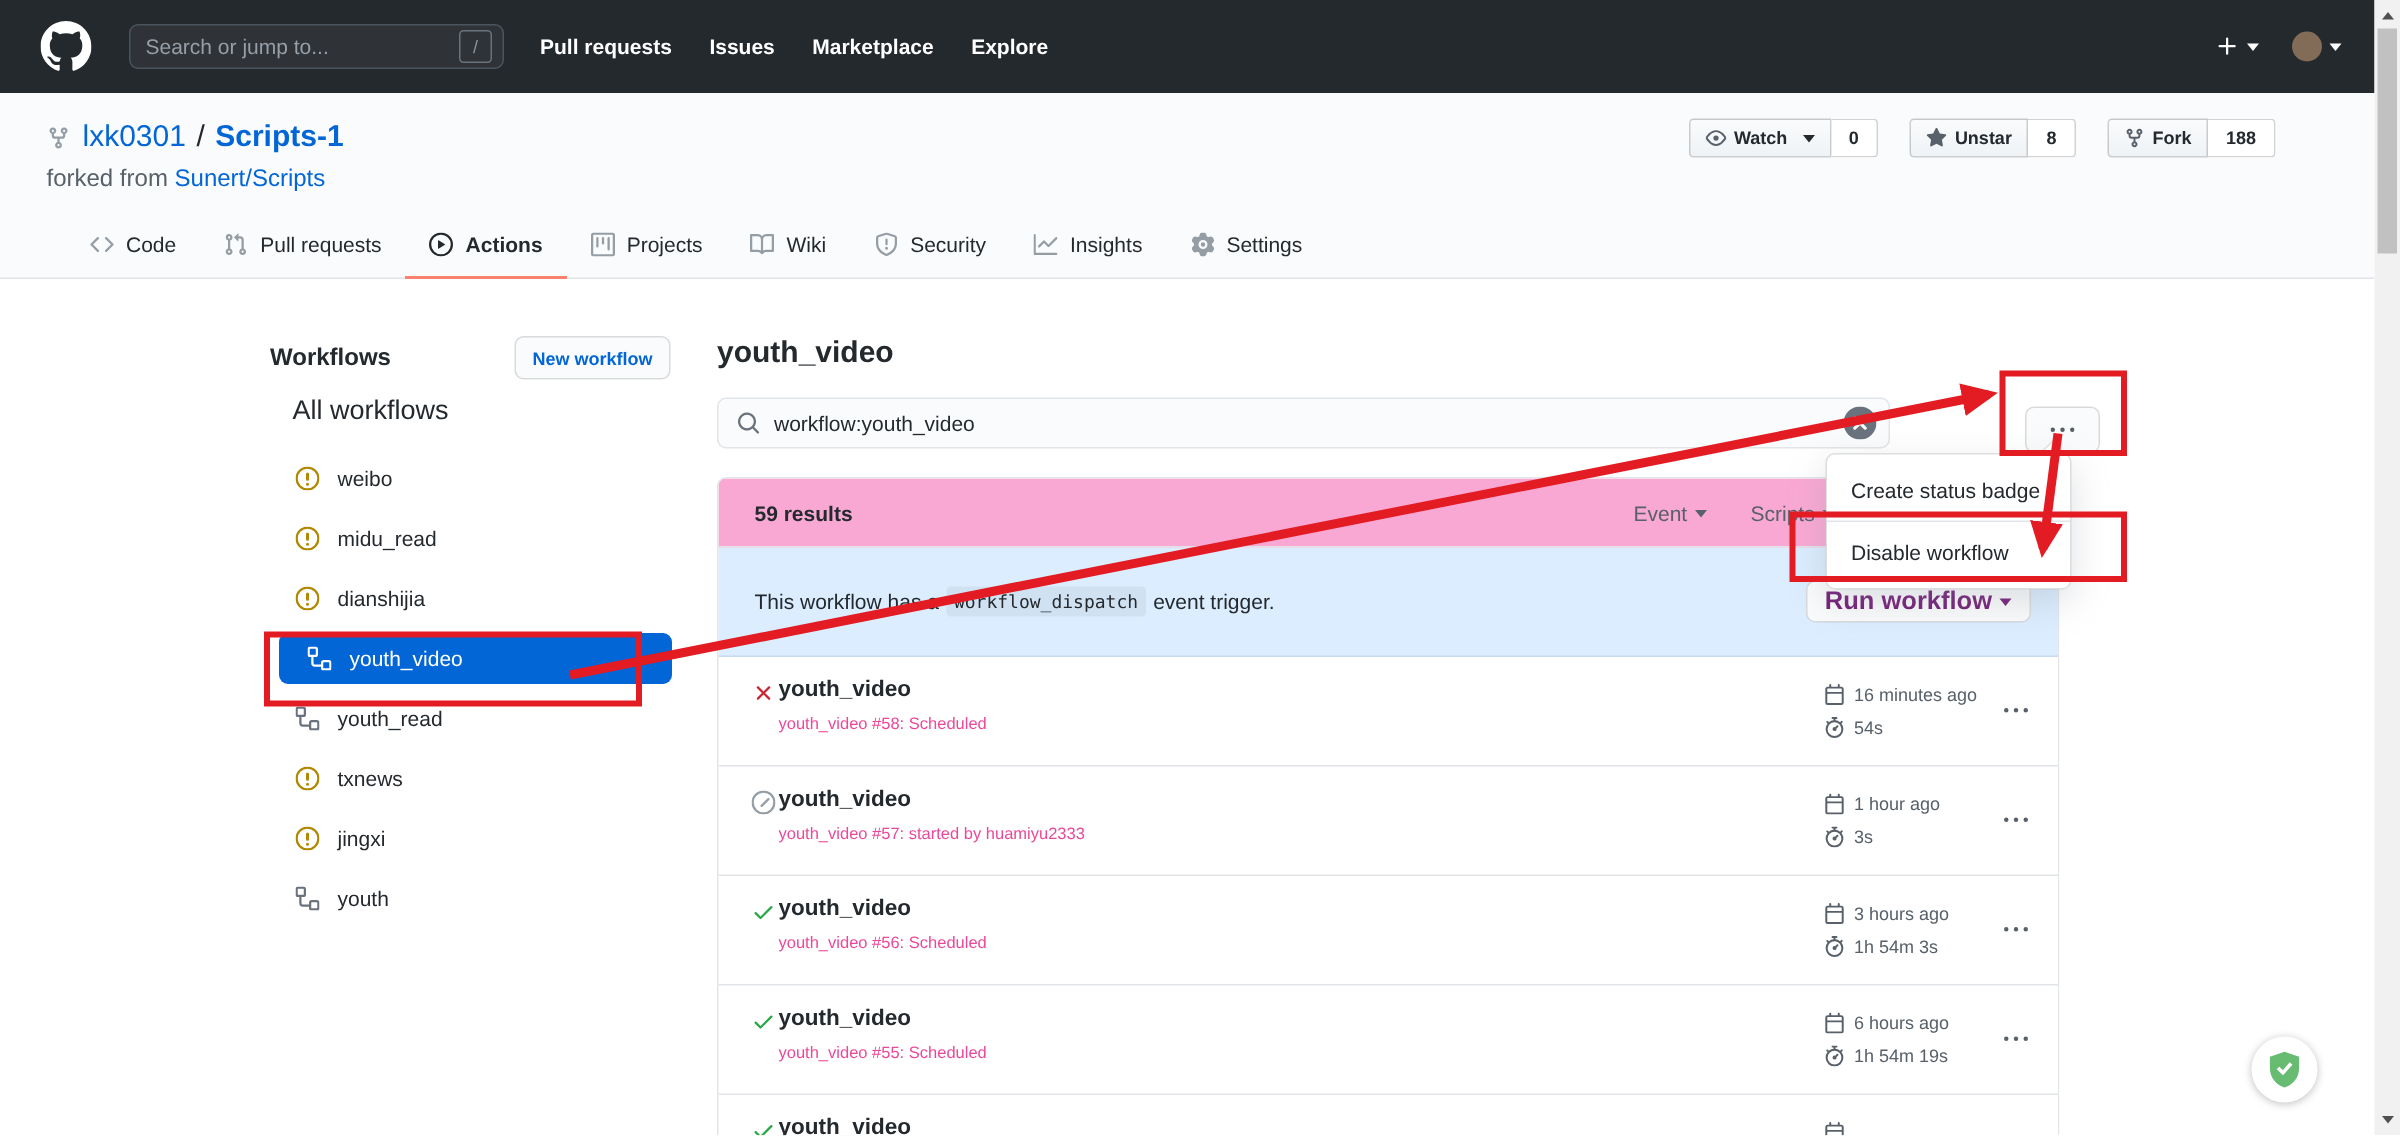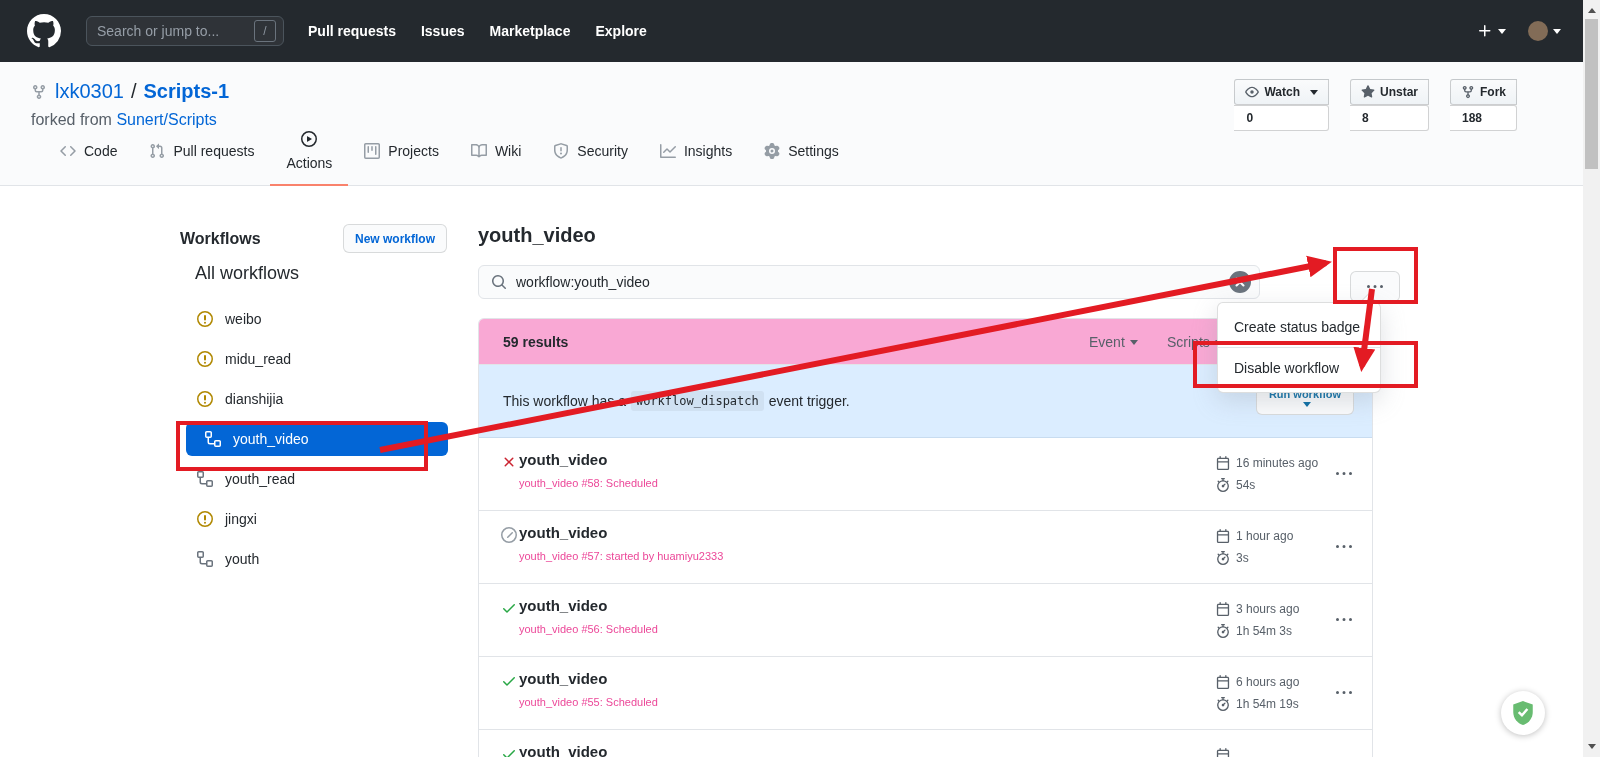--- a/index.html
+++ b/index.html
@@ -6,21 +6,21 @@
   .page{position:relative;width:1600px;height:757px;background:#fff;overflow:hidden;
         font-family:"Liberation Sans",sans-serif;color:#24292e;}
   a{text-decoration:none;}
   .ic{display:inline-block;}
   .ic svg{width:100%;height:100%;display:block;}
 
   
   .top-header{position:absolute;left:0;top:0;width:1583px;height:62px;background:#24292e;
               display:flex;align-items:center;box-sizing:border-box;padding:0 22px 0 27px;z-index:10;}
   .gh-logo{width:34px;height:34px;color:#fff;}
-  .hdr-search{margin-left:25px;width:198px;height:30px;border:1px solid #4b545c;border-radius:6px;
+  .hdr-search{margin-left:25px;width:250px;height:30px;border:1px solid #4b545c;border-radius:6px;
               background:rgba(255,255,255,0.05);display:flex;align-items:center;box-sizing:border-box;
               padding:0 7px 0 10px;gap:12px;}
   .hdr-search-ph{font-size:14px;color:#969ea7;flex:1;}
   .slash-key{width:20px;height:20px;border:1px solid #6a737d;border-radius:3px;color:#8b949e;
              font-size:12px;display:flex;align-items:center;justify-content:center;}
   .hdr-nav{display:flex;gap:25px;margin-left:24px;}
   .hdr-link{color:#fff;font-weight:700;font-size:14px;}
   .hdr-right{margin-left:auto;display:flex;align-items:center;gap:22px;color:#fff;}
   .plus-ic{width:16px;height:16px;color:#fff;}
   .caret{width:0;height:0;border:4px solid transparent;border-top:5px solid currentColor;
@@ -40,33 +40,33 @@
   .repo-band{position:absolute;left:0;top:62px;width:1583px;height:124px;background:#fafbfc;
              border-bottom:1px solid #e1e4e8;box-sizing:border-box;}
   .repo-title{position:absolute;left:31px;top:18px;font-size:20px;display:flex;align-items:center;}
   .repo-title .ic{width:16px;height:16px;color:#959da5;margin-right:8px;}
   .repo-owner{color:#0366d6;}
   .repo-sep{color:#24292e;margin:0 7px;}
   .repo-name{color:#0366d6;font-weight:700;}
   .forked-line{position:absolute;left:31px;top:49px;font-size:16px;color:#586069;}
   .forked-line a{color:#0366d6;}
   .repo-actions{position:absolute;right:66px;top:17px;display:flex;gap:21px;}
-  .social-grp{display:flex;flex-direction:column;}
+  .social-grp{display:flex;}
   .btn-main{height:26px;padding:0 10px;display:flex;align-items:center;gap:5px;
             background:linear-gradient(180deg,#fafbfc,#eff3f6);border:1px solid rgba(27,31,35,0.2);
             border-radius:3px 0 0 3px;font-size:12px;font-weight:700;color:#24292e;box-sizing:border-box;}
   .btn-main .ic{width:14px;height:14px;color:#586069;}
   .btn-count{height:26px;padding:0 12px;display:flex;align-items:center;background:#fff;
              border:1px solid rgba(27,31,35,0.2);border-left:0;border-radius:0 3px 3px 0;
              font-size:12px;font-weight:700;box-sizing:border-box;}
   .repo-tabs{position:absolute;left:44px;bottom:-1px;display:flex;}
   .tab{display:flex;align-items:center;gap:8px;padding:13px 16px;font-size:14px;color:#24292e;
        border-bottom:2px solid transparent;cursor:pointer;}
   .tab .ic{width:16px;height:16px;color:#959da5;}
-  .tab.active{font-weight:400;border-bottom-color:#f9826c;flex-direction:column;}
+  .tab.active{font-weight:700;border-bottom-color:#f9826c;}
   .tab.active .ic{color:#24292e;}
 
   
   .wf-title{position:absolute;left:180px;top:230px;font-size:16px;font-weight:700;}
   .new-wf-btn{position:absolute;left:343px;top:224px;width:104px;height:29px;background:#fafbfc;
               border:1px solid rgba(27,31,35,0.15);border-radius:6px;color:#0366d6;font-size:12px;
               font-weight:700;display:flex;align-items:center;justify-content:center;box-sizing:border-box;cursor:pointer;}
   .all-wf{position:absolute;left:195px;top:263px;font-size:18px;}
   .wf-list{position:absolute;left:186px;top:299px;width:262px;}
   .wf-item{height:40px;display:flex;align-items:center;padding-left:11px;font-size:14px;cursor:pointer;box-sizing:border-box;}
@@ -96,22 +96,22 @@
   .results-header{height:46px;background:#f9a8d4;border-bottom:1px solid #e1e4e8;position:relative;
                   display:flex;align-items:center;padding:0 24px;box-sizing:border-box;}
   .results-count{font-size:14px;font-weight:700;}
   .filter{position:absolute;top:15px;font-size:14px;color:#586069;cursor:pointer;}
   .filter-event{left:610px;} .filter-status{left:688px;}
   .notice{height:73px;background:#dbedff;border-bottom:1px solid #c8dcf0;display:flex;align-items:center;
           padding:0 18px 0 24px;box-sizing:border-box;font-size:14px;}
   .notice code{font-family:"DejaVu Sans Mono",monospace;font-size:12px;background:rgba(27,31,35,0.06);
                padding:3px 5px;border-radius:3px;margin:0 5px;}
   .run-wf-btn{margin-left:auto;height:28px;padding:0 12px;background:#fafbfc;border:1px solid rgba(27,31,35,0.15);
-              border-radius:6px;display:flex;align-items:center;font-size:11px;font-weight:700;color:#0369a1;
-              box-sizing:border-box;cursor:pointer;flex-direction:column;}
+              border-radius:6px;display:flex;align-items:center;font-size:17px;font-weight:700;color:#701a75;
+              box-sizing:border-box;cursor:pointer;}
   .run-row{height:72px;border-bottom:1px solid #e1e4e8;position:relative;}
   .rr-status{position:absolute;left:22px;top:16px;width:16px;height:16px;}
   .rr-status[data-icon="failed-icon"]{color:#cb2431;}
   .rr-status[data-icon="cancelled-icon"]{color:#959da5;}
   .rr-status[data-icon="success-icon"]{color:#28a745;}
   .rr-title{position:absolute;left:40px;top:13px;font-size:15px;font-weight:700;color:#24292e;cursor:pointer;}
   .rr-sub{position:absolute;left:40px;top:39px;font-size:11px;color:#ec4899;}
   .rr-meta{position:absolute;left:737px;top:14px;font-size:12px;color:#586069;}
   .rr-line{display:flex;align-items:center;height:22px;}
   .rr-line .ic{width:14px;height:14px;margin-right:6px;color:#586069;}
@@ -331,20 +331,28 @@
         </span>
       <span class="wf-label">youth_video</span>
     </div>
     <div class="wf-item">
       <span class="ic" data-icon="workflow-icon">
           <svg viewBox="0 0 16 16" fill="currentColor">
             <path fill-rule="evenodd" d="M0 1.75C0 .784.784 0 1.75 0h3.5C6.216 0 7 .784 7 1.75v3.5A1.75 1.75 0 0 1 5.25 7H4v4a1 1 0 0 0 1 1h4v-1.25C9 9.784 9.784 9 10.75 9h3.5c.966 0 1.75.784 1.75 1.75v3.5A1.75 1.75 0 0 1 14.25 16h-3.5A1.75 1.75 0 0 1 9 14.25v-.75H5A2.5 2.5 0 0 1 2.5 11V7h-.75A1.75 1.75 0 0 1 0 5.25v-3.5zm1.75-.25a.25.25 0 0 0-.25.25v3.5c0 .138.112.25.25.25h3.5a.25.25 0 0 0 .25-.25v-3.5a.25.25 0 0 0-.25-.25h-3.5zm9 9a.25.25 0 0 0-.25.25v3.5c0 .138.112.25.25.25h3.5a.25.25 0 0 0 .25-.25v-3.5a.25.25 0 0 0-.25-.25h-3.5z"></path>
           </svg>
         </span>
       <span class="wf-label">youth_read</span>
+    </div>
+    <div class="wf-item">
+      <span class="ic" data-icon="warning-icon">
+          <svg viewBox="0 0 16 16" fill="currentColor">
+            <path fill-rule="evenodd" d="M8 0a8 8 0 1 1 0 16A8 8 0 0 1 8 0zm0 1.5a6.5 6.5 0 1 0 0 13 6.5 6.5 0 0 0 0-13zm0 9.25a1 1 0 1 1 0 2 1 1 0 0 1 0-2zM8 4a1 1 0 0 1 1 1v3.5a1 1 0 1 1-2 0V5a1 1 0 0 1 1-1z"></path>
+          </svg>
+        </span>
+      <span class="wf-label">txnews</span>
     </div>
     <div class="wf-item">
       <span class="ic" data-icon="warning-icon">
           <svg viewBox="0 0 16 16" fill="currentColor">
             <path fill-rule="evenodd" d="M8 0a8 8 0 1 1 0 16A8 8 0 0 1 8 0zm0 1.5a6.5 6.5 0 1 0 0 13 6.5 6.5 0 0 0 0-13zm0 9.25a1 1 0 1 1 0 2 1 1 0 0 1 0-2zM8 4a1 1 0 0 1 1 1v3.5a1 1 0 1 1-2 0V5a1 1 0 0 1 1-1z"></path>
           </svg>
         </span>
       <span class="wf-label">jingxi</span>
     </div>
     <div class="wf-item">

